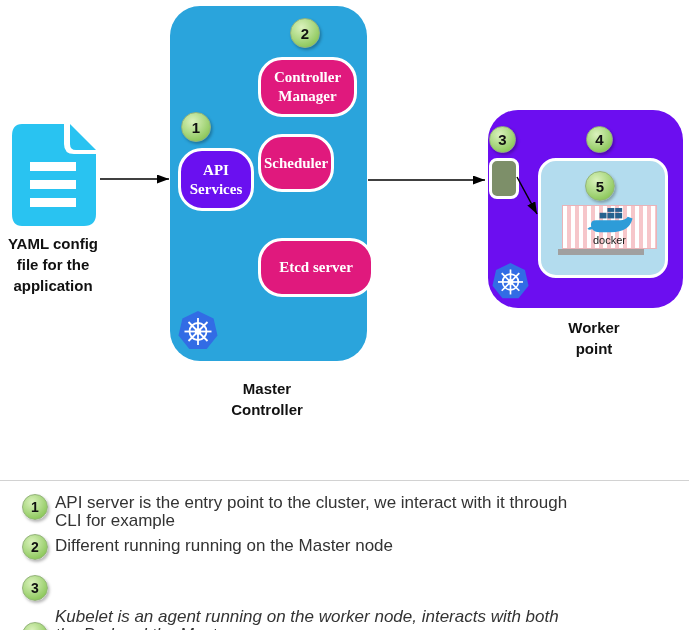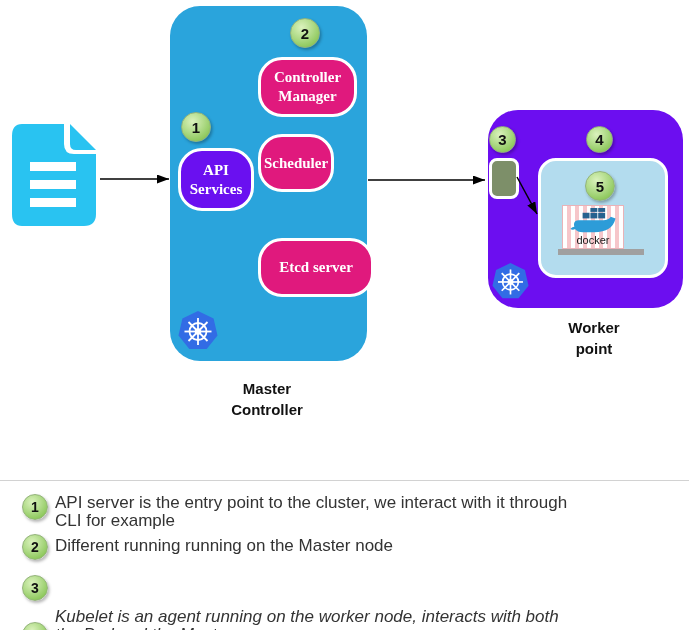--- a/index.html
+++ b/index.html
@@ -53,21 +53,21 @@
   }
 
   
   .diagram-label {
     font-weight: bold; font-size: 15px; line-height: 21px;
     color: #111; text-align: center;
   }
 
   
   .docker-box {
-    left: 21px; top: 44px; width: 62px; height: 44px;
+    left: 21px; top: 44px; width: 95px; height: 44px;
     background: repeating-linear-gradient(90deg, #ffffff 0px, #ffffff 4px, #f6c6ca 4px, #f6c6ca 8px);
     border: 1px solid #e9b3b8;
     display: flex; flex-direction: column; align-items: center; justify-content: center;
   }
   .docker-label { font-size: 11px; color: #1a1a1a; line-height: 11px; margin-top: 1px; }
   .docker-base { left: 17px; top: 88px; width: 86px; height: 6px; background: #a0a0a0; }
 
   
   .legend-divider { left: 0; top: 480px; width: 689px; height: 1px; background: #d2d2d2; }
   .legend-badge { width: 26px; height: 26px; font-size: 14px; }
@@ -85,20 +85,21 @@
 
   <div class="abs logo" style="left:10px; top:122px; width:88px; height:106px;">
     <svg width="88" height="106" viewBox="0 0 88 106">
       <path d="M12,2 H54 V22 Q54,32 64,32 H86 V92 Q86,104 74,104 H12 Q2,104 2,92 V14 Q2,2 12,2 Z" fill="#29C3F1"></path>
       <path d="M60,2 L86,28 L66,28 Q60,28 60,22 Z" fill="#29C3F1"></path>
       <rect x="20" y="40" width="46" height="9" fill="#fff"></rect>
       <rect x="20" y="58" width="46" height="9" fill="#fff"></rect>
       <rect x="20" y="76" width="46" height="9" fill="#fff"></rect>
     </svg>
   </div>
+  <div class="abs diagram-label" style="left:0; top:233px; width:106px;">YAML config file for the application</div>
 
   <div class="abs master-box">
     <div class="abs badge" style="left:11px; top:106px; width:30px; height:30px;">1</div>
     <div class="abs badge" style="left:120px; top:12px; width:30px; height:30px;">2</div>
 
     <div class="abs comp purple api-services">API Services</div>
     <div class="abs comp pink controller">Controller Manager</div>
     <div class="abs comp pink scheduler">Scheduler</div>
     <div class="abs comp pink etcd">Etcd server</div>
 

